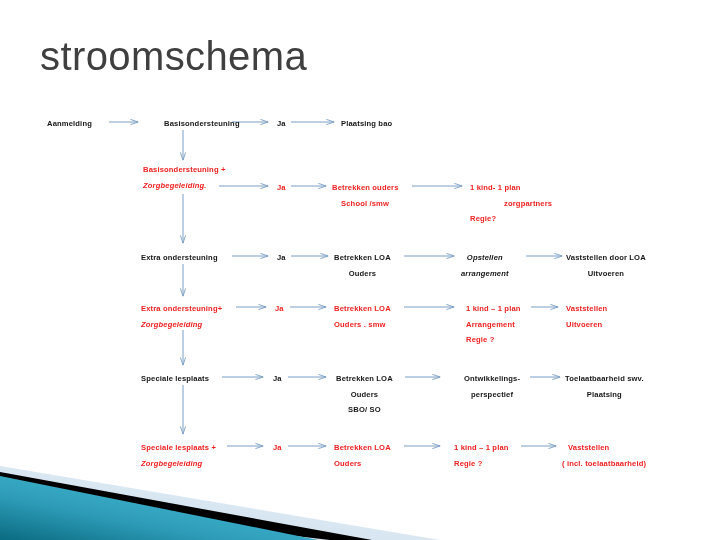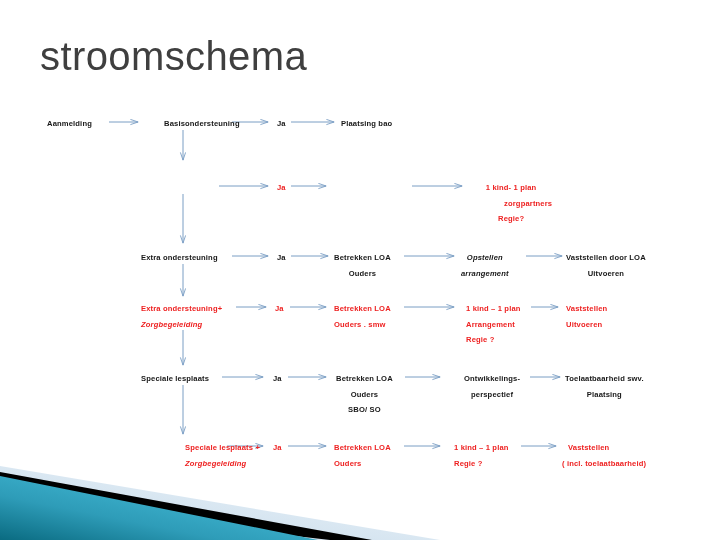--- a/index.html
+++ b/index.html
@@ -137,24 +137,32 @@
   <div class="node blk" style="left:144px; top:116px;margin-left:20px;">
     <span class="ln">Basisondersteuning</span>
   </div>
   <div class="node blk" style="left:277px; top:116px;">
     <span class="ln">Ja</span>
   </div>
   <div class="node blk" style="left:341px; top:116px;">
     <span class="ln">Plaatsing bao</span>
   </div>
 
+  <div class="node red" style="left:143px; top:162px;">
+    <span class="ln">Basisondersteuning +</span>
+    <span class="ln ital">Zorgbegeleiding.</span>
+  </div>
   <div class="node red" style="left:277px; top:180px;">
     <span class="ln">Ja</span>
   </div>
-  <div class="node red" style="left:470px; top:180px;text-align:center;">
+  <div class="node red" style="left:332px; top:180px;">
+    <span class="ln">Betrekken ouders</span>
+    <span class="ln" style="padding-left:9px;">School  /smw</span>
+  </div>
+  <div class="node red" style="left:470px; top:180px;">
     <span class="ln">1 kind- 1 plan</span>
     <span class="ln" style="padding-left:2px;margin-left:32px;">zorgpartners</span>
     <span class="ln" style="padding-left:0px;">Regie?</span>
   </div>
 
   <div class="node blk" style="left:141px; top:250px;">
     <span class="ln">Extra ondersteuning</span>
   </div>
   <div class="node blk" style="left:277px; top:250px;">
     <span class="ln">Ja</span>
@@ -206,21 +214,21 @@
   </div>
   <div class="node blk" style="left:565px; top:371px;">
     <span class="ln">Toelaatbaarheid swv.</span>
     <span class="ln">Plaatsing</span>
   </div>
   <div class="node blk" style="left:464px; top:371px;">
     <span class="ln">Ontwikkelings-</span>
     <span class="ln">perspectief</span>
   </div>
 
-  <div class="node red" style="left:141px; top:440px;margin-left:44px;">
+  <div class="node red" style="left:141px; top:440px;">
     <span class="ln">Speciale lesplaats +</span>
     <span class="ln ital">Zorgbegeleiding</span>
   </div>
   <div class="node red" style="left:273px; top:440px;">
     <span class="ln">Ja</span>
   </div>
   <div class="node red" style="left:334px; top:440px;">
     <span class="ln">Betrekken LOA</span>
     <span class="ln">Ouders</span>
   </div>

